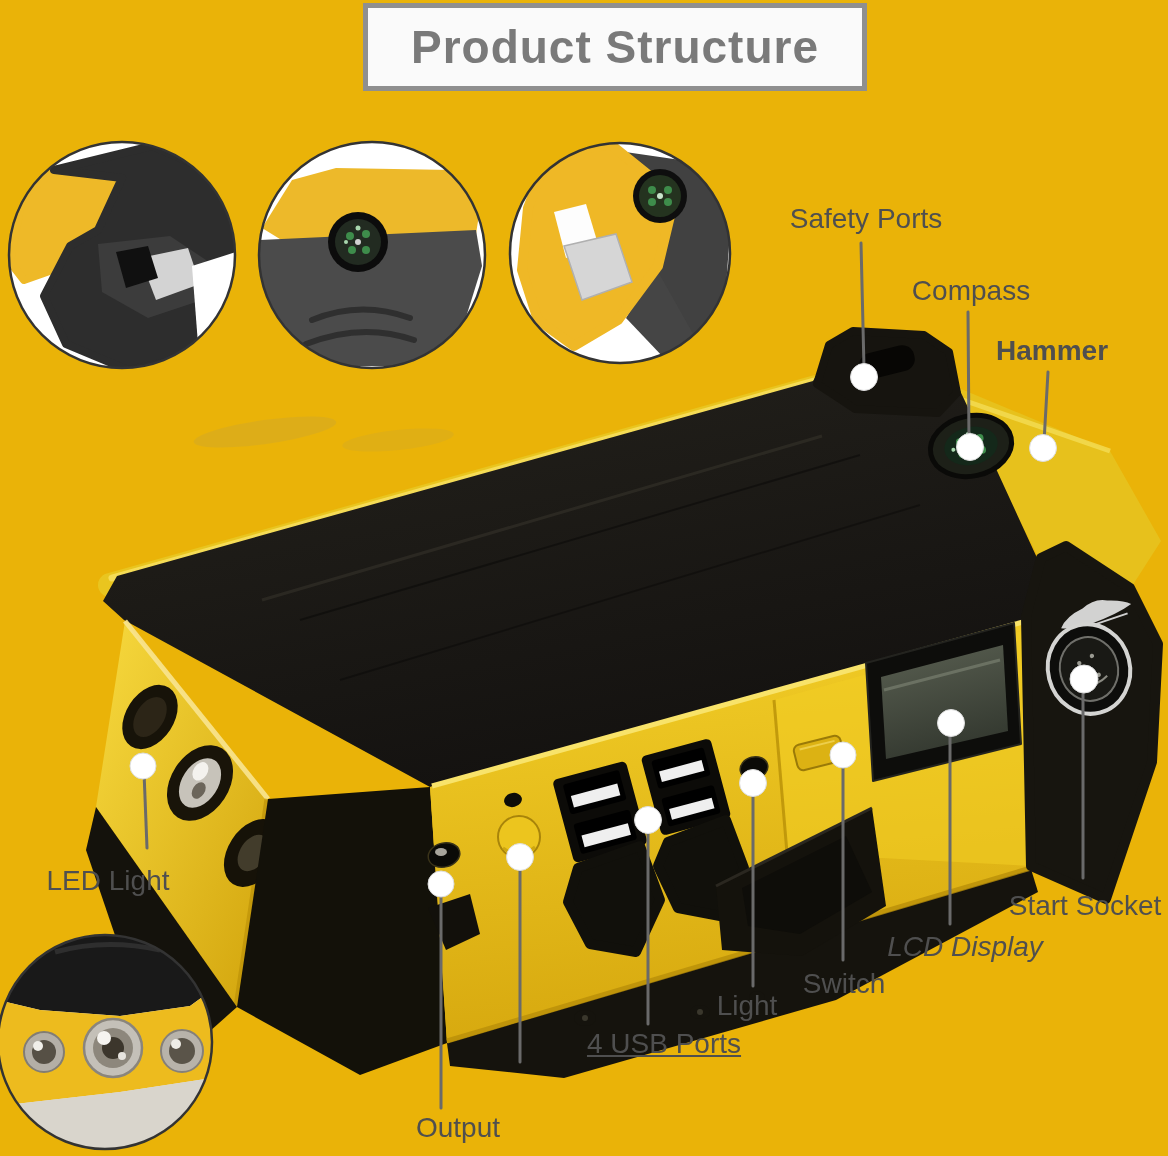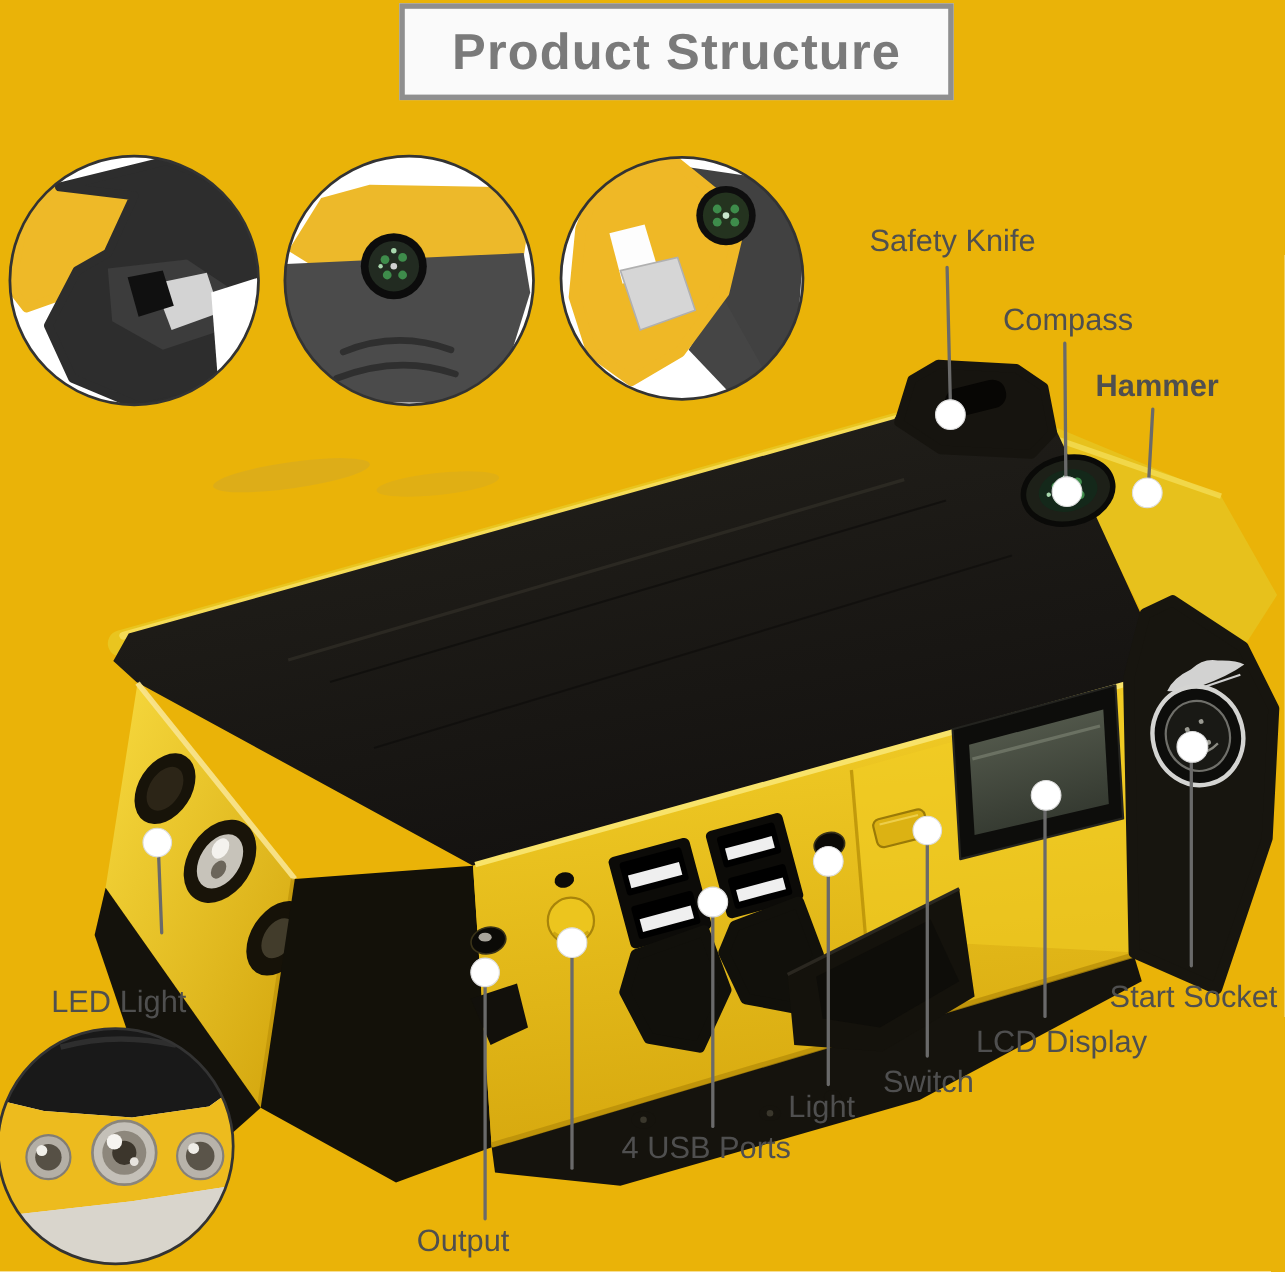--- a/index.html
+++ b/index.html
@@ -300,24 +300,24 @@
       <circle cx="843" cy="755" r="13"></circle>
       <circle cx="951" cy="723" r="13.5"></circle>
       <circle cx="1084" cy="679" r="14"></circle>
     </g>
   </svg>
 
   <div class="title-box">
     <span class="title-text">Product Structure</span>
   </div>
 
-  <div class="callout-label" style="left:866px;top:219px;">Safety Knife</div>
+  <div class="callout-label" style="left:866px;top:219px;">Safety Ports</div>
   <div class="callout-label" style="left:971px;top:291px;text-align:right;">Compass</div>
   <div class="callout-label" style="left:1052px;top:351px;font-weight:bold;">Hammer</div>
-  <div class="callout-label" style="left:108px;top:911px;">LED Light</div>
-  <div class="callout-label" style="left:421px;top:1128px;">Output</div>
-  <div class="callout-label" style="left:642px;top:1044px;">4 USB Ports</div>
+  <div class="callout-label" style="left:108px;top:881px;">LED Light</div>
+  <div class="callout-label" style="left:458px;top:1128px;">Output</div>
+  <div class="callout-label" style="left:664px;top:1044px;text-decoration:underline;">4 USB Ports</div>
   <div class="callout-label" style="left:747px;top:1006px;">Light</div>
   <div class="callout-label" style="left:844px;top:984px;text-align:right;">Switch</div>
-  <div class="callout-label" style="left:965px;top:947px;">LCD Display</div>
+  <div class="callout-label" style="left:965px;top:947px;font-style:italic;">LCD Display</div>
   <div class="callout-label" style="left:1085px;top:906px;">Start Socket</div>
 
 </div>
 
 </body></html>

